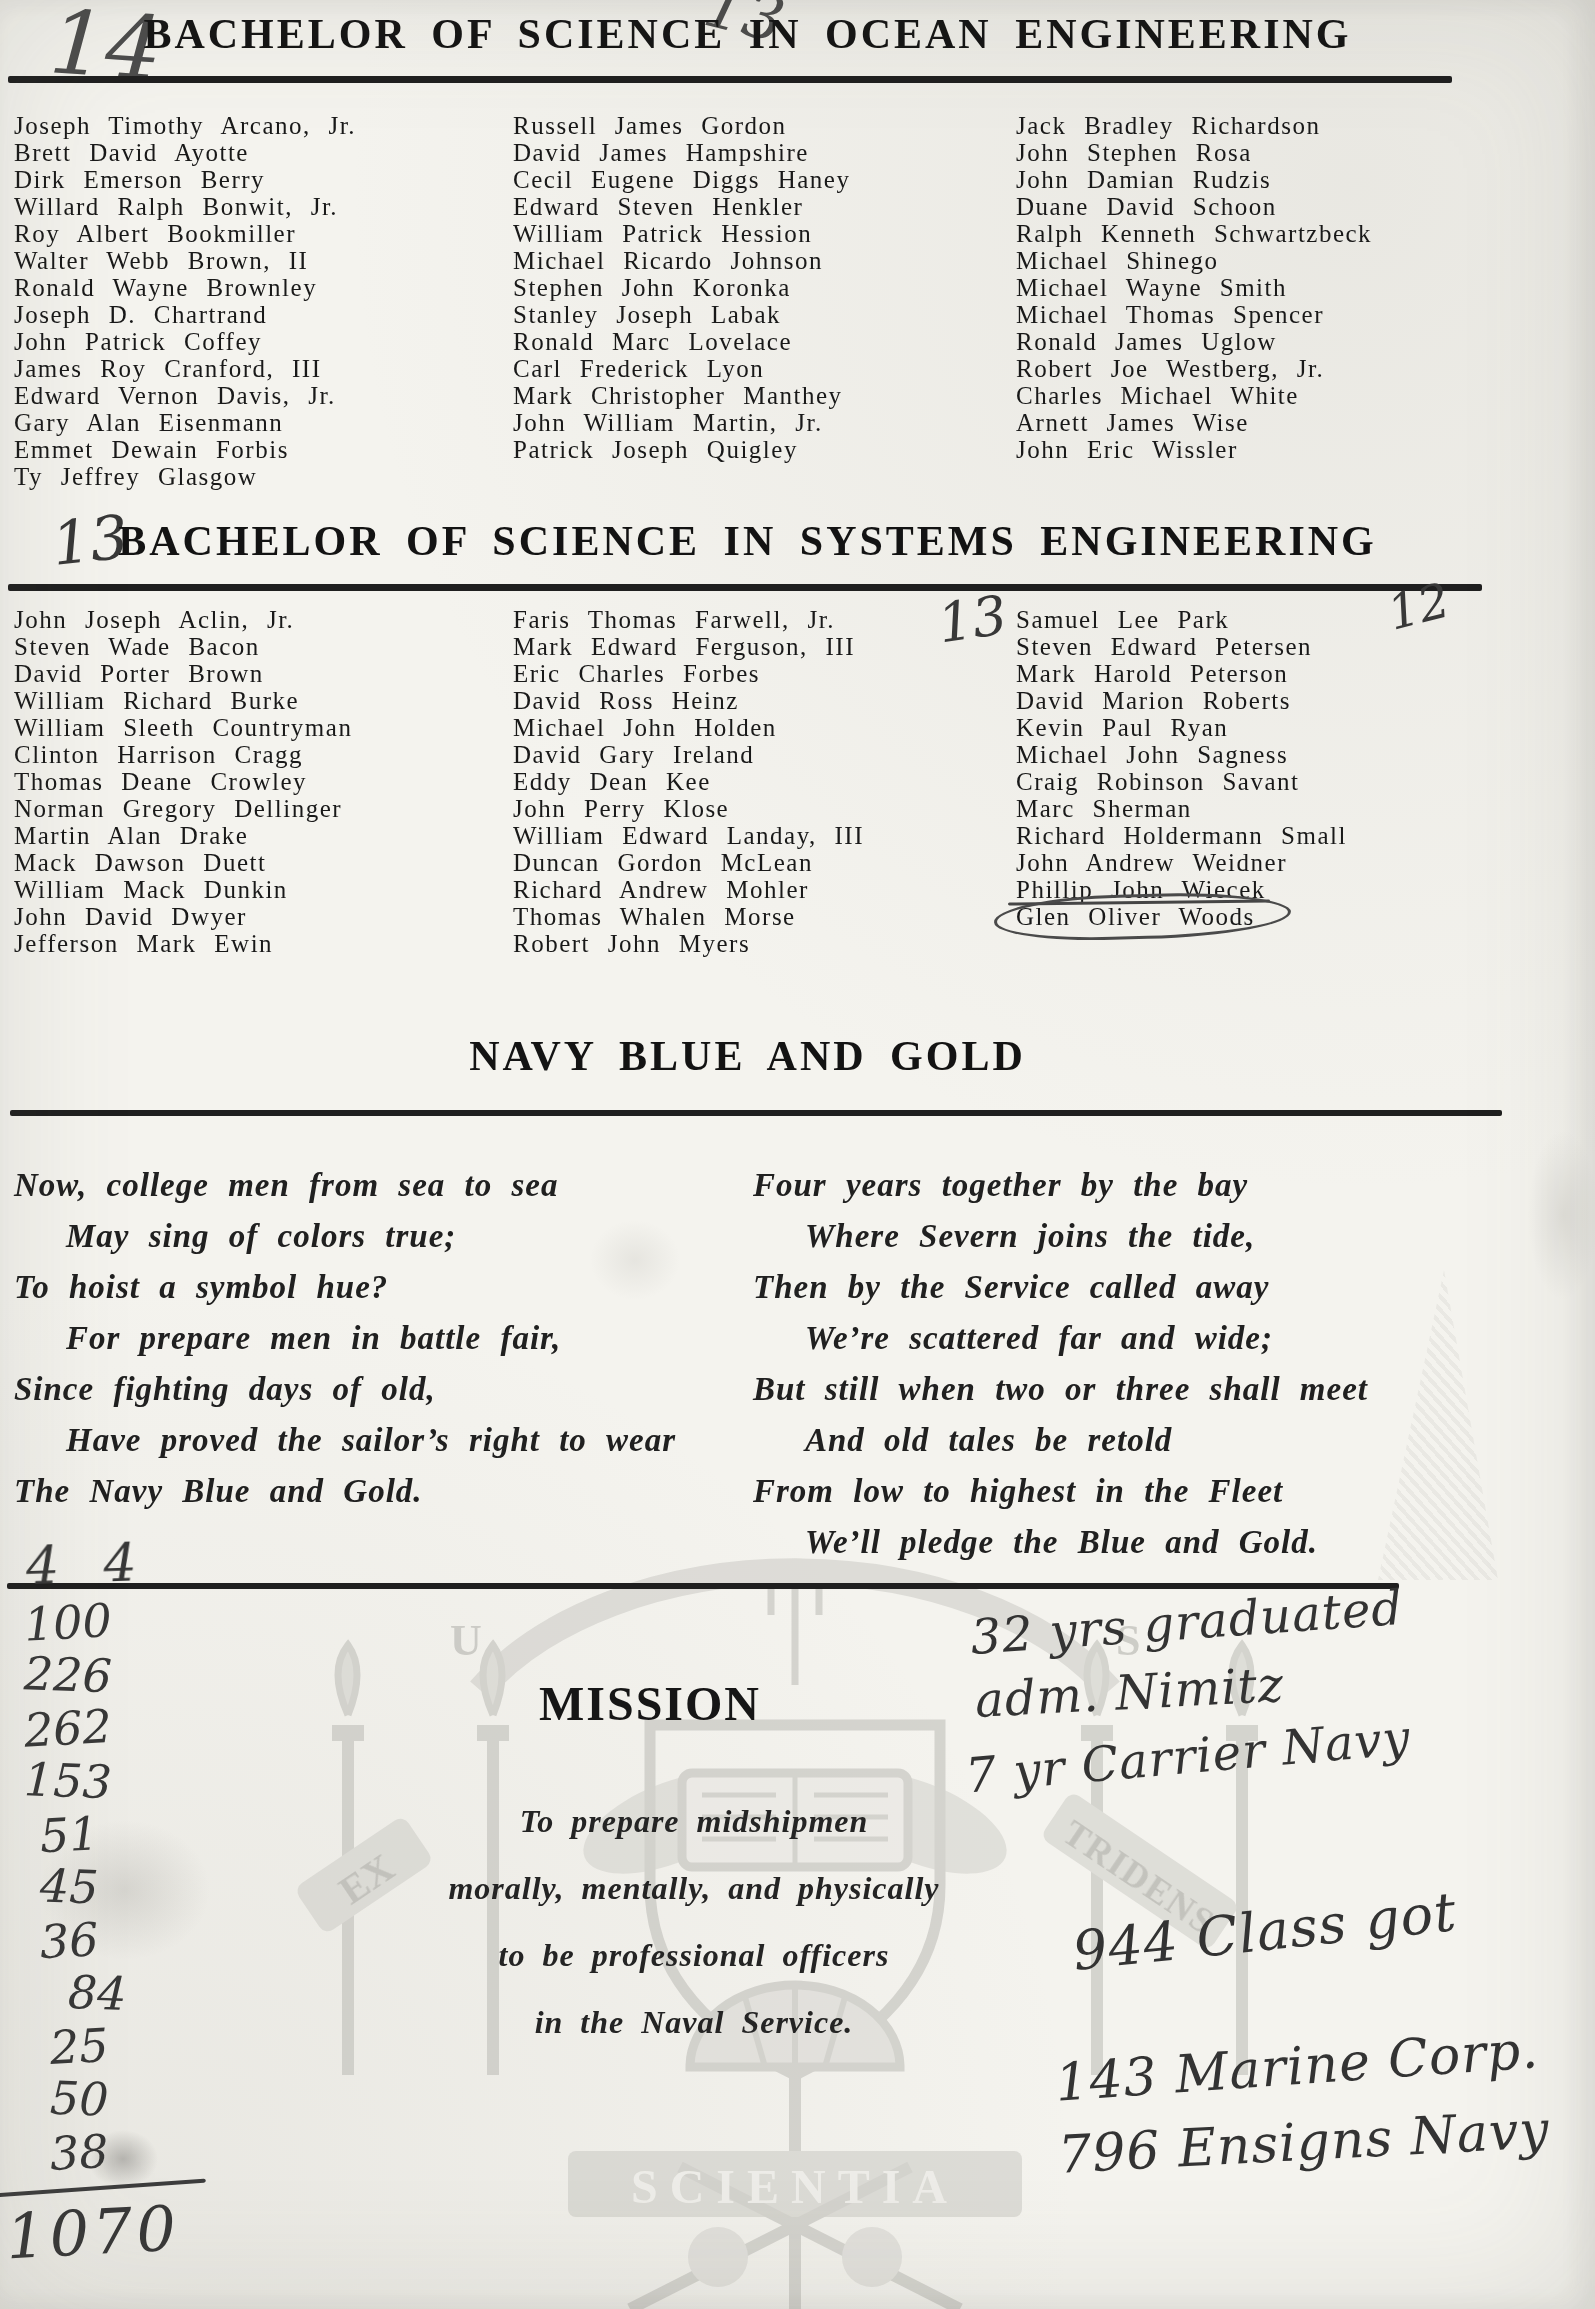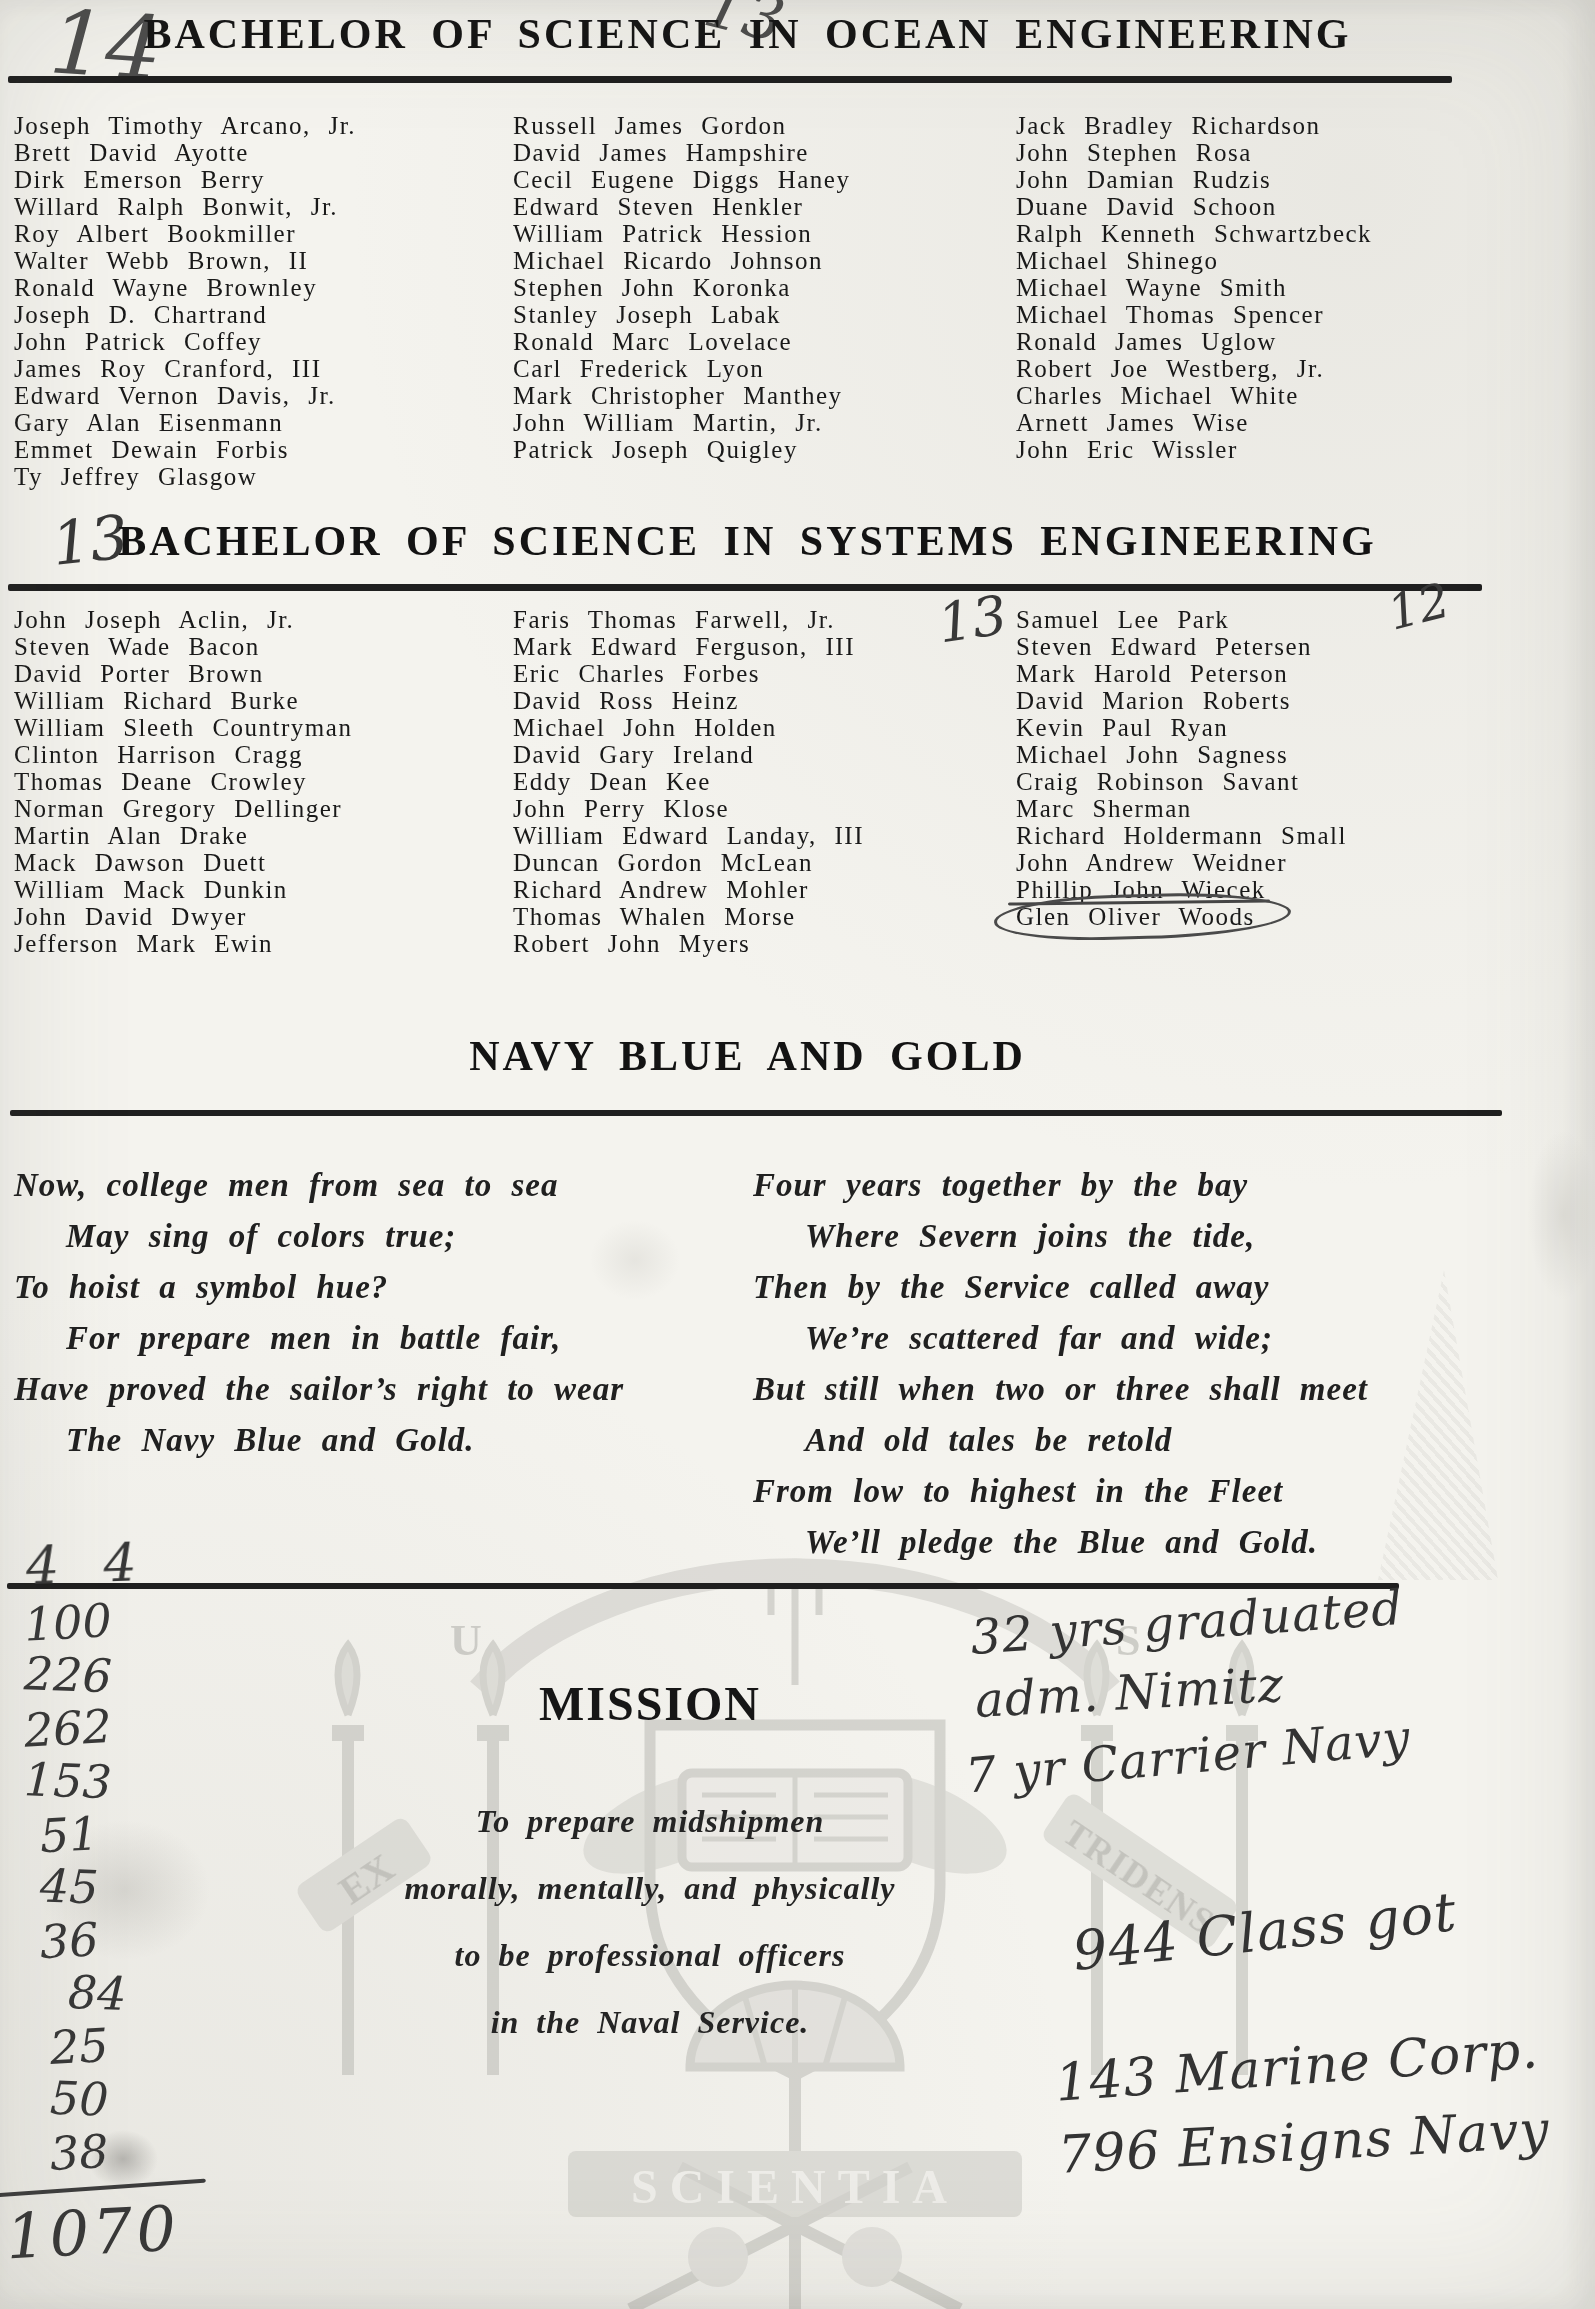--- a/index.html
+++ b/index.html
@@ -28,21 +28,21 @@
     width:calc(100% + 52px);height:145%;
     border:3px solid #4a4a4a;border-radius:48% 52% 55% 45% / 60% 55% 58% 52%;
     transform:rotate(-1.6deg);}
   .lyrics{position:absolute;top:1160px;font-size:33px;line-height:51px;
     font-weight:bold;font-style:italic;white-space:nowrap;letter-spacing:1px;
     word-spacing:10px;color:#202020;}
   .lyrics > div:nth-child(even){padding-left:52px;}
   .mission-wrap{position:absolute;left:0;width:1300px;text-align:center;}
   #mission-title{top:1676px;font-weight:bold;font-size:48px;letter-spacing:2px;color:#161616;}
   #mission-lines{top:1788px;font-size:32px;line-height:67px;font-weight:bold;
-    font-style:italic;letter-spacing:1px;word-spacing:8px;color:#242424;}
+    font-style:italic;letter-spacing:1px;word-spacing:8px;color:#242424;padding-left:44px;}
   .hand{position:absolute;font-family:"DejaVu Serif", serif;font-style:italic;
     color:#383838;white-space:nowrap;}
   #hand-ocean-c1{left:50px;top:-6px;font-size:88px;transform:rotate(4deg);color:#4c4c4c;}
   #hand-ocean-c2{left:705px;top:-24px;font-size:62px;transform:rotate(14deg);color:#4c4c4c;}
   #hand-sys-c1{left:52px;top:505px;font-size:60px;transform:rotate(-6deg);}
   #hand-sys-c2{left:938px;top:588px;font-size:54px;transform:rotate(-8deg);}
   #hand-sys-c3{left:1388px;top:578px;font-size:48px;transform:rotate(-14deg);}
   #hand-44{left:26px;top:1534px;font-size:52px;letter-spacing:14px;transform:rotate(-2deg);}
   #tally{left:24px;top:1596px;font-size:46px;line-height:53px;}
   #tally > div:nth-child(5), #tally > div:nth-child(6), #tally > div:nth-child(7){margin-left:16px;}
@@ -234,20 +234,21 @@
       <div class="circled">Glen Oliver Woods</div>
     </div>
 
   <div class="title" style="top:1032px;">NAVY BLUE AND GOLD</div>
   <div class="rule" style="left:10px;top:1110px;width:1492px;height:6px;"></div>
   <div class="lyrics" style="left:14px;">
       <div>Now, college men from sea to sea</div>
       <div>May sing of colors true;</div>
       <div>To hoist a symbol hue?</div>
       <div>For prepare men in battle fair,</div>
+      <div>Since fighting days of old,</div>
       <div>Have proved the sailor’s right to wear</div>
       <div>The Navy Blue and Gold.</div>
     </div>
   <div class="lyrics" style="left:753px;">
       <div>Four years together by the bay</div>
       <div>Where Severn joins the tide,</div>
       <div>Then by the Service called away</div>
       <div>We’re scattered far and wide;</div>
       <div>But still when two or three shall meet</div>
       <div>And old tales be retold</div>

